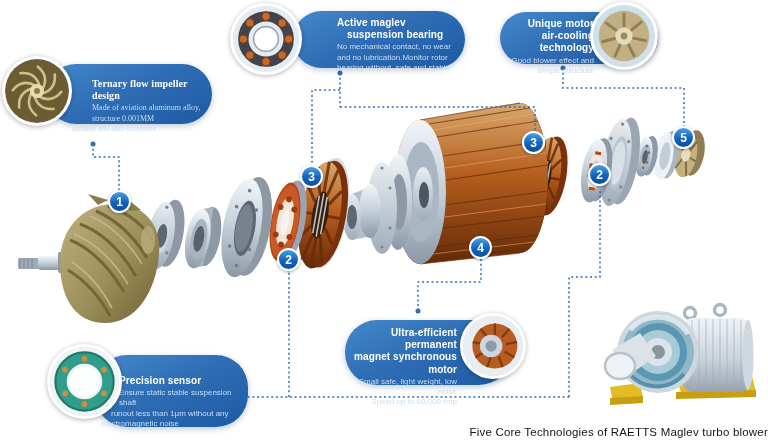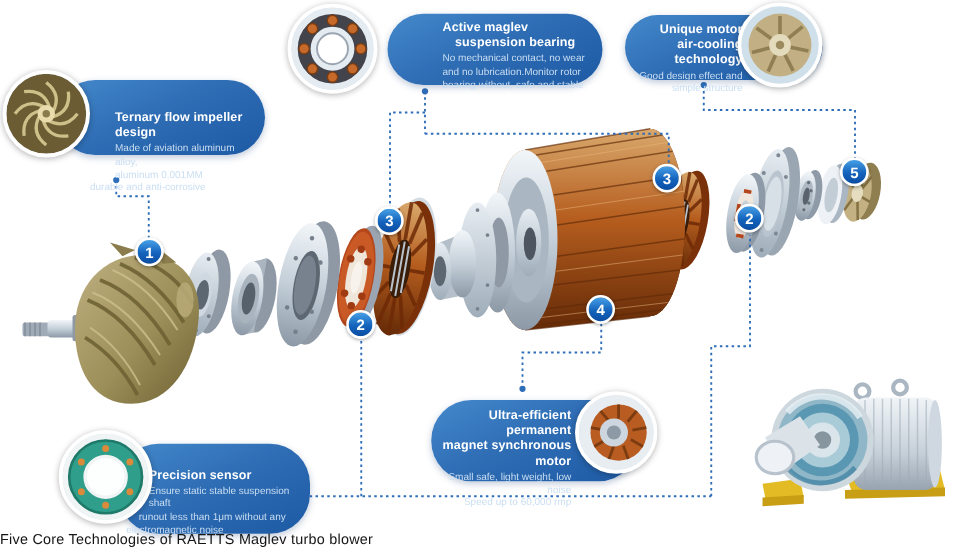--- a/index.html
+++ b/index.html
@@ -12,23 +12,23 @@
   
   .pill{
     position:absolute;border-radius:32px;
     background:linear-gradient(155deg,#4489cb 0%,#2e6cb4 48%,#1d5aa4 100%);
     box-shadow:0 2px 6px rgba(20,60,120,.28);
     color:#fff;box-sizing:border-box;
   }
   .pill .title{font-weight:bold;font-size:10px;line-height:1.22;letter-spacing:.1px;}
   .pill .desc{font-size:8px;line-height:1.28;color:#c9def2;margin-top:1px;}
   .pill .desc span{display:block;}
-  .co1{left:46px;top:64px;width:166px;height:60px;padding:25px 8px 0 46px;}
+  .co1{left:46px;top:64px;width:166px;height:60px;padding:14px 8px 0 46px;font-family:Liberation Serif, serif;}
   .co1 .d3{margin-left:-20px;}
-  .co2{left:310px;top:11px;width:172px;height:57px;padding:6px 8px 0 44px;}
+  .co2{left:293px;top:11px;width:172px;height:57px;padding:6px 8px 0 44px;}
   .co2 .t1{margin-left:10px;}
   .co3{left:500px;top:12px;width:158px;height:52px;padding:6px 64px 0 10px;text-align:right;}
   .co4{left:345px;top:320px;width:166px;height:65px;padding:7px 54px 0 8px;text-align:right;}
   .co5{left:95px;top:355px;width:153px;height:72px;padding:20px 6px 0 24px;}
   .co5 .d1{margin-left:-8px;}
   .co5 .d2{margin-left:-18px;}
 
   
   .photo{
     position:absolute;border-radius:50%;border:3px solid #fff;
@@ -48,21 +48,21 @@
     background:linear-gradient(180deg,#47a0e6 0%,#1463bc 55%,#0b4da2 100%);
     border:2px solid #fff;box-shadow:0 1px 3px rgba(0,0,0,.35);
     color:#fff;font-weight:bold;font-size:12px;
     display:flex;align-items:center;justify-content:center;
   }
   .b1{left:108px;top:190px;} .b2a{left:277px;top:248px;} .b2b{left:588px;top:163px;}
   .b3a{left:300px;top:165px;} .b3b{left:522px;top:131px;}
   .b4{left:469px;top:236px;} .b5{left:672px;top:126px;}
 
   .caption{
-    position:absolute;left:0;right:0;bottom:5px;text-align:left;
+    position:absolute;left:0;right:0;bottom:5px;text-align:right;
     font-size:11.5px;color:#141414;letter-spacing:.2px;
   }
 </style>
 </head>
 <body>
 
 <div class="stage">
 
   <svg class="scene" viewBox="0 0 768 443" aria-hidden="true">
     <defs>
@@ -331,21 +331,21 @@
       <circle cx="340" cy="73" r="2.5"></circle>
         <circle cx="418" cy="311" r="2.5"></circle>
       <circle cx="563" cy="68" r="2.5"></circle>
     </g>
   </svg>
 
   <div class="pill co1">
     <div class="title">Ternary flow impeller design</div>
     <div class="desc">
       <span class="d0">Made of aviation aluminum alloy,</span>
-      <span class="d1">aluminum 0.001MM</span>
+      <span class="d1">structure 0.001MM</span>
       <span class="d3">durable and anti-corrosive</span>
     </div>
   </div>
   <div class="photo ph1">
     <svg viewBox="0 0 64 64">
         <circle cx="32" cy="32" r="32" fill="#6b5c34"></circle>
       <g fill="none" stroke="#cfc08a" stroke-width="2.6">
         <path d="M32,7 Q45,17 37,31"></path>
           <path transform="rotate(45 32 32)" d="M32,7 Q45,17 37,31"></path>
         <path transform="rotate(90 32 32)" d="M32,7 Q45,17 37,31"></path>
@@ -388,21 +388,21 @@
       <circle cx="32" cy="32" r="12" fill="#fff" stroke="#9aa5b1" stroke-width="1.5"></circle>
     </svg>
   </div>
 
   <div class="pill co3">
     <div class="title">
       <div>Unique motor</div>
       <div>air-cooling technology</div>
     </div>
     <div class="desc">
-      <span>Good design effect and</span>
+      <span>Good blower effect and</span>
       <span>simple structure</span>
     </div>
   </div>
   <div class="photo ph3">
     <svg viewBox="0 0 64 64">
         <circle cx="32" cy="32" r="32" fill="#cfe0ea"></circle>
       <circle cx="32" cy="32" r="26" fill="#c2b084"></circle>
       <g stroke="#8f7f52" stroke-width="3">
         <path d="M32,8 L32,24"></path>
           <path transform="rotate(51 32 32)" d="M32,8 L32,24"></path>

